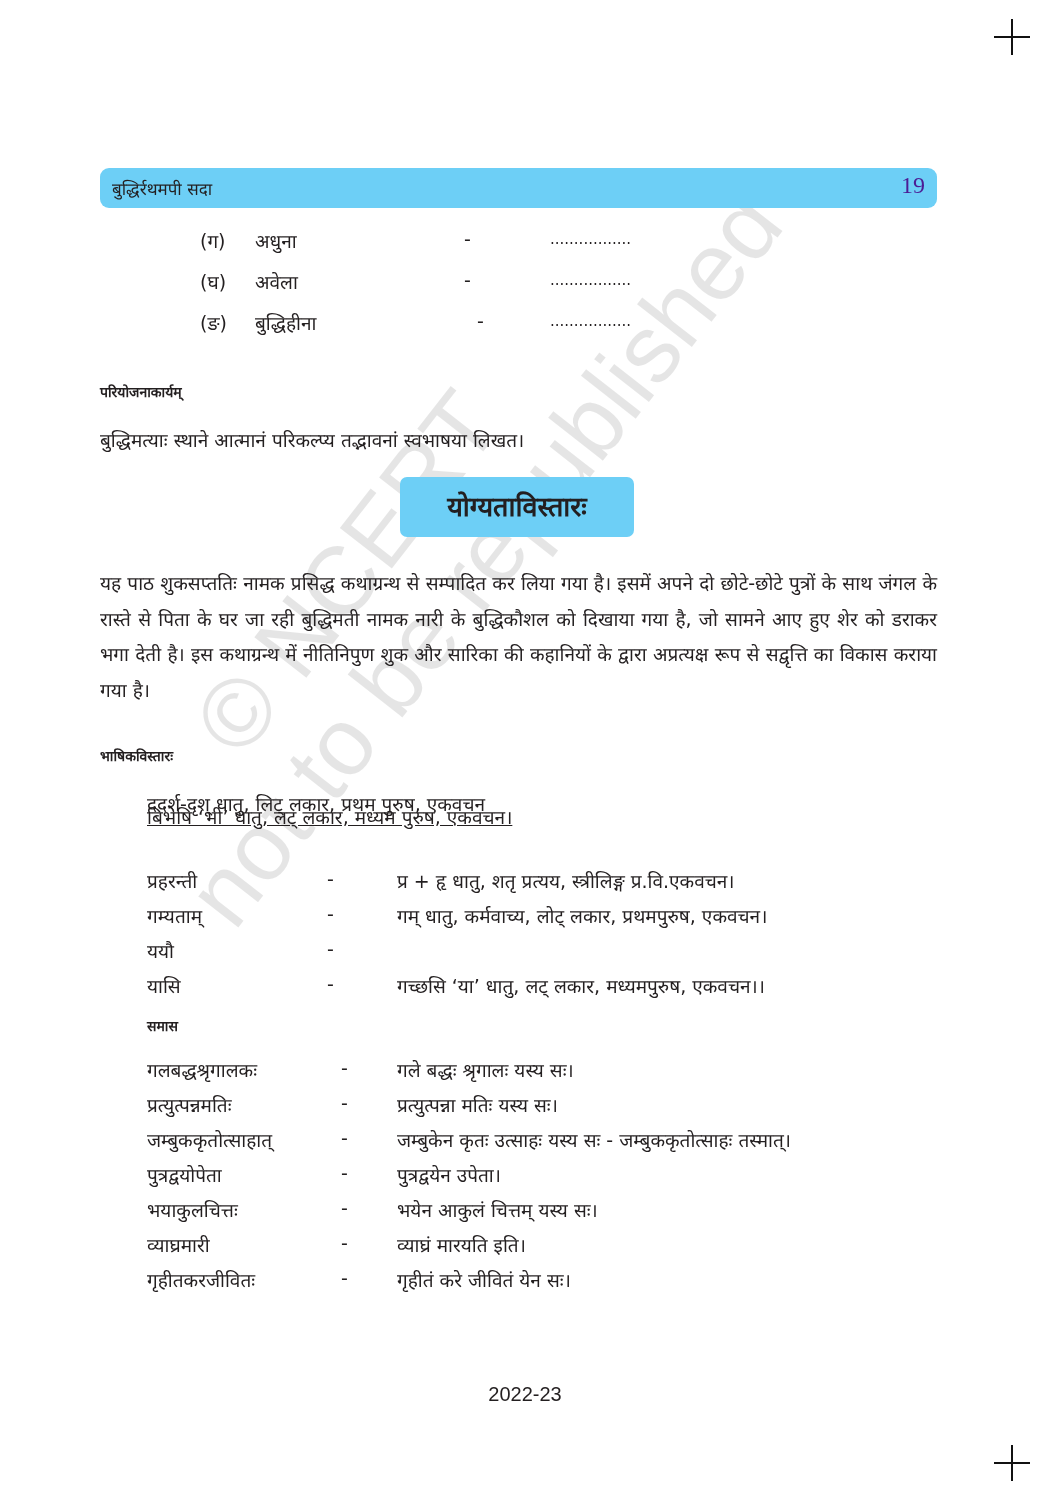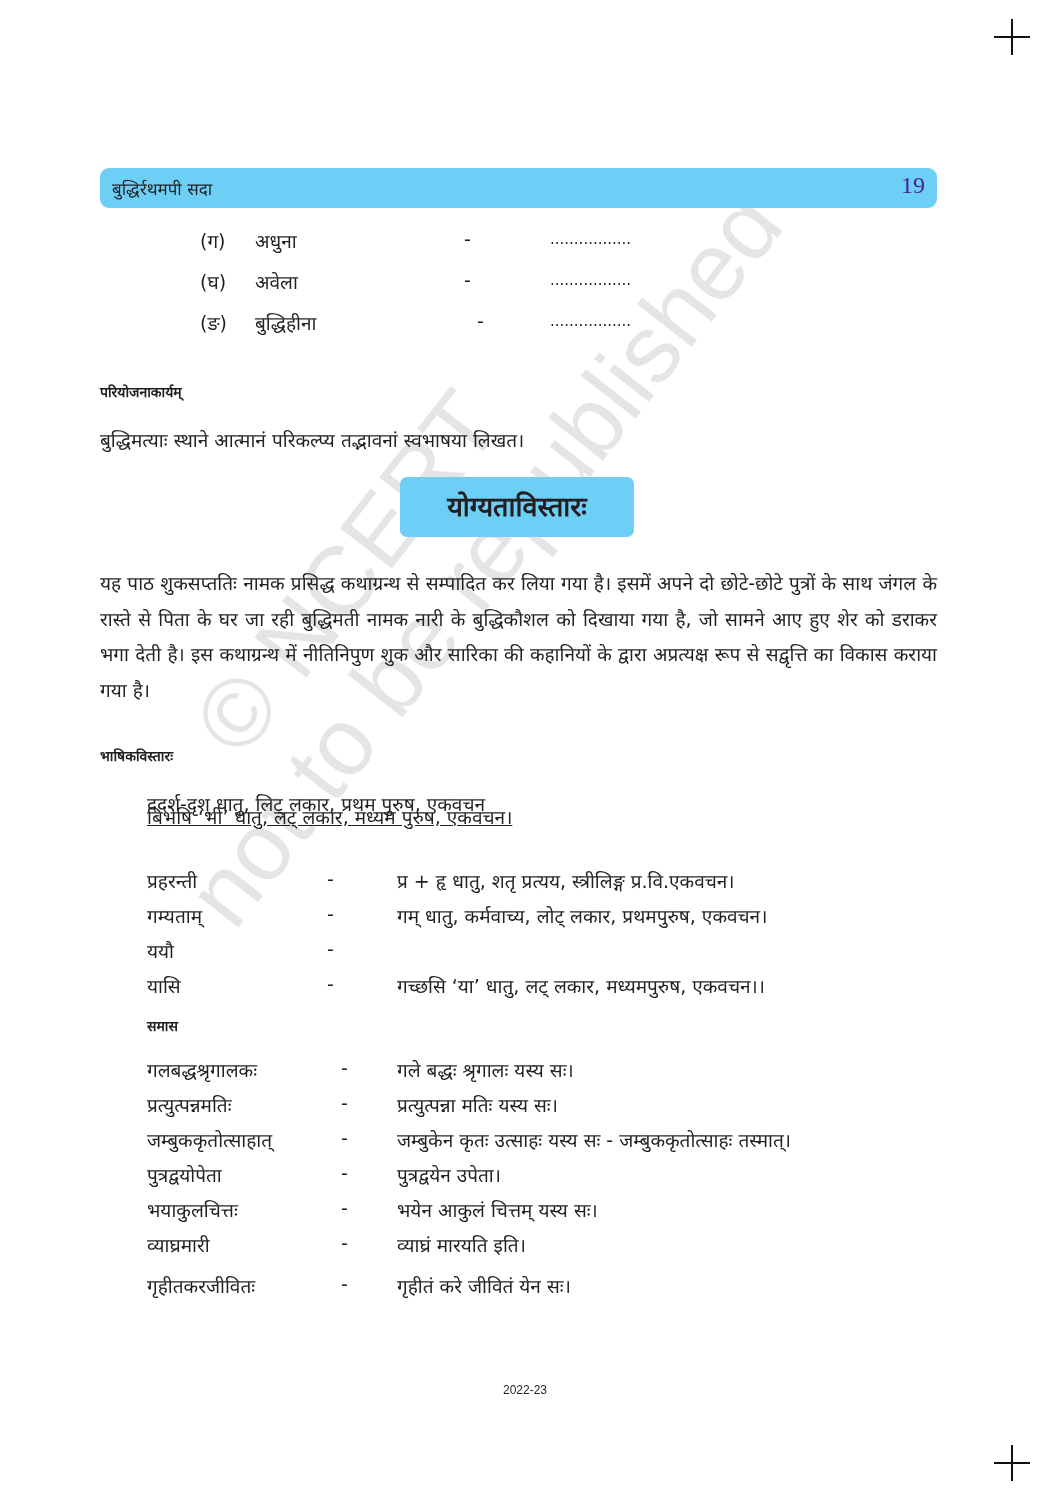--- a/index.html
+++ b/index.html
@@ -31,21 +31,21 @@
     .para { position: absolute; left: 100px; top: 566px; width: 837px; font-size: 19px;
             line-height: 35.5px; text-align: justify; text-align-last: left; }
 
     .vocab-row { position: absolute; left: 147px; font-size: 19px; height: 32px; width: 800px; }
     .vocab-row .term { position: absolute; left: 0; }
     .vocab-row .dash { position: absolute; }
     .vocab-row .meaning { position: absolute; left: 250px; white-space: nowrap; text-align: right; }
     .full-line { position: absolute; left: 147px; font-size: 19px; white-space: nowrap; }
 
     .footer { position: absolute; left: 0; width: 1050px; top: 1383px; text-align: center;
-              font-family: "Liberation Sans", sans-serif; font-size: 12px; }
+              font-family: "Liberation Sans", sans-serif; font-size: 20px; }
 
     .watermark { position: absolute; left: 90px; top: 820px; width: 1000px;
                  transform: rotate(-52deg); transform-origin: 0 0;
                  font-family: "Liberation Sans", sans-serif; color: rgba(0,0,0,0.10);
                  font-size: 96px; line-height: 100px; pointer-events: none; white-space: nowrap; }
   </style>
 </head>
 <body>
 
 <div class="crop" style="left:994px; top:19px;"></div>
@@ -136,19 +136,19 @@
 <div class="vocab-row" style="top:1197px;">
   <span class="term">भयाकुलचित्तः</span>
   <span class="dash" style="left:194px;">-</span>
   <span class="meaning">भयेन आकुलं चित्तम् यस्य सः।</span>
 </div>
 <div class="vocab-row" style="top:1232px;">
   <span class="term">व्याघ्रमारी</span>
   <span class="dash" style="left:194px;">-</span>
   <span class="meaning">व्याघ्रं मारयति इति।</span>
 </div>
-<div class="vocab-row" style="top:1267px;margin-top:6px;">
+<div class="vocab-row" style="top:1267px;">
   <span class="term">गृहीतकरजीवितः</span>
   <span class="dash" style="left:194px;">-</span>
   <span class="meaning">गृहीतं करे जीवितं येन सः।</span>
 </div>
 
 <div class="footer">2022-23</div>
 
 </body></html>

